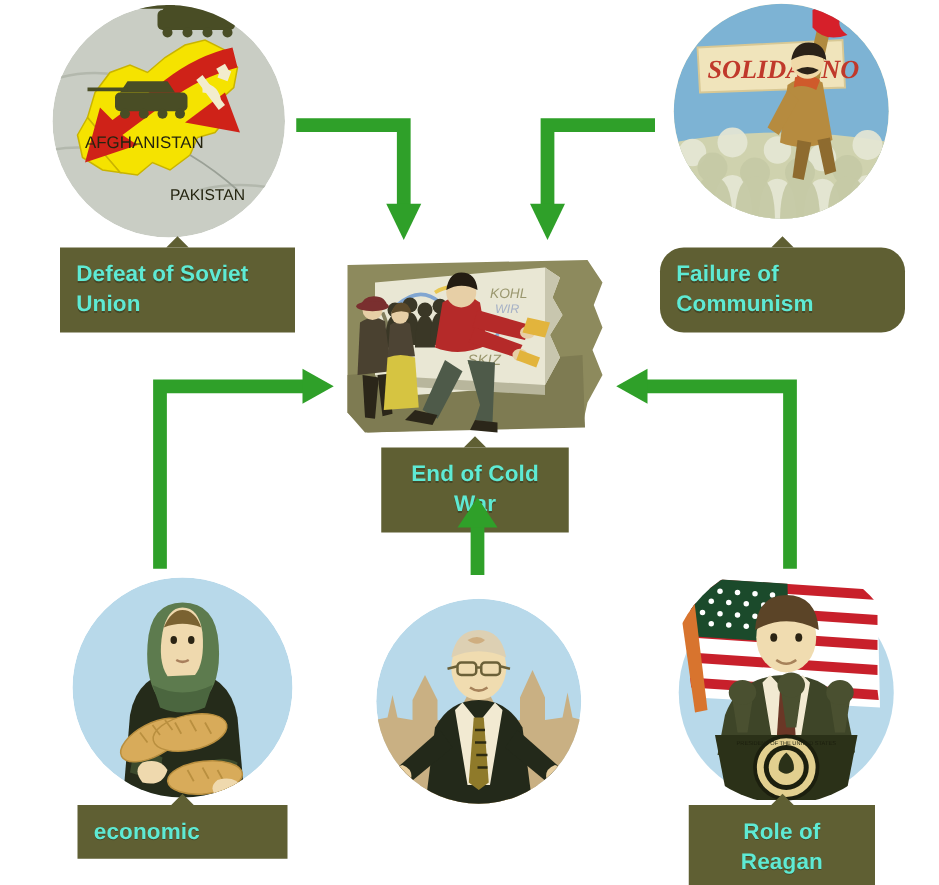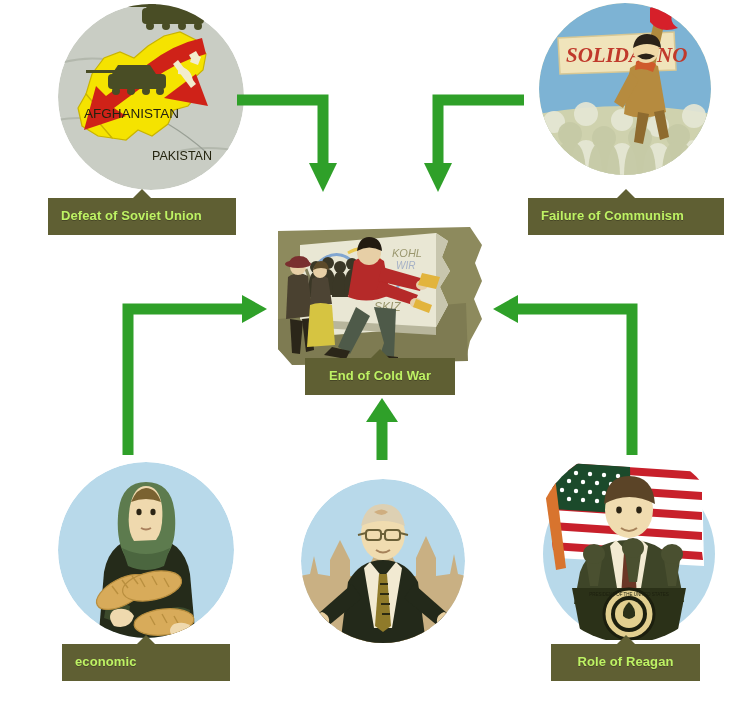--- a/index.html
+++ b/index.html
@@ -12,23 +12,23 @@
     width:751px;
     height:708px;
     background:#ffffff;
     overflow:hidden;
   }
 
   
   .label{
     position:absolute;
     background:#5f5f33;
-    color:#bef264;
+    color:#5eead4;
     font-weight:bold;
-    font-size:13px;
+    font-size:18px;
     line-height:1.35;
     padding:9px 13px 10px 13px;
     box-sizing:border-box;
     letter-spacing:.1px;
     text-shadow:0 1px 0 rgba(0,0,0,.25);
   }
   .label .tail{
     position:absolute;
     top:-9px;
     left:50%;
@@ -53,21 +53,21 @@
 
   
   .center-img{position:absolute;}
   .center-img svg{display:block;}
 </style>
 </head>
 <body>
 
 <div id="stage">
 
-  <div class="circle" style="left:56px;top:2px;width:190px;height:190px;">
+  <div class="circle" style="left:40px;top:2px;width:190px;height:190px;">
     <svg width="190" height="190" viewBox="0 0 190 190">
       <defs>
           <clipPath id="cAfg">
             <circle cx="95" cy="95" r="93"></circle>
           </clipPath>
         </defs>
       <g clip-path="url(#cAfg)">
         <circle cx="95" cy="95" r="93" fill="#c9cdc4"></circle>
 
         <path d="M8 60 Q40 52 70 62" stroke="#b3b8ad" stroke-width="2" fill="none"></path>
@@ -181,40 +181,40 @@
           <path d="M95 46 q2 -14 14 -14 q13 0 14 14 q-14 -8 -28 0 z" fill="#2b2218"></path>
           <path d="M99 54 q9 -5 18 0 q-9 7 -18 0 z" fill="#2b2218"></path>
 
           <path d="M100 110 l-4 30 l9 2 l6 -30 z" fill="#8e6b2f"></path>
           <path d="M116 110 l6 28 l9 -3 l-5 -27 z" fill="#8e6b2f"></path>
         </g>
       </g>
     </svg>
   </div>
 
-  <div class="label" style="left:528px;top:198px;width:196px;">
+  <div class="label" style="left:528px;top:198px;width:196px;border-radius:19px;">
     <span class="tail"></span>
     <div>Failure of Communism</div>
   </div>
 
   <div class="arrow" style="left:237px;top:95px;width:100px;height:100px;">
     <svg width="100" height="100" viewBox="0 0 100 100">
       <path d="M0 5 L86 5 L86 72" stroke="#2fa029" stroke-width="11" fill="none"></path>
       <path d="M72 68 L100 68 L86 97 Z" fill="#2fa029"></path>
     </svg>
   </div>
 
   <div class="arrow" style="left:414px;top:95px;width:110px;height:100px;">
     <svg width="110" height="100" viewBox="0 0 110 100">
       <path d="M110 5 L24 5 L24 72" stroke="#2fa029" stroke-width="11" fill="none"></path>
       <path d="M10 68 L38 68 L24 97 Z" fill="#2fa029"></path>
     </svg>
   </div>
 
-  <div class="center-img" style="left:270px;top:223px;width:215px;height:150px;">
+  <div class="center-img" style="left:270px;top:204px;width:215px;height:150px;">
     <svg width="215" height="150" viewBox="0 0 215 150">
 
       <path d="M8 8 L200 4 L212 22 L205 40 L212 58 L204 76 L212 96 L200 118
                L196 136 L24 142 L8 126 Z" fill="#8d8a5d"></path>
 
       <path d="M8 96 L196 80 L198 138 L22 142 L8 126 Z" fill="#7e7b52"></path>
 
       <path d="M30 22 L166 10 L178 18 L172 34 L180 48 L170 64 L178 82 L166 104
                L62 112 L30 96 Z" fill="#e9e7d4"></path>
       <path d="M166 10 L178 18 L172 34 L180 48 L170 64 L178 82 L166 104 Z" fill="#c8c6ae"></path>

